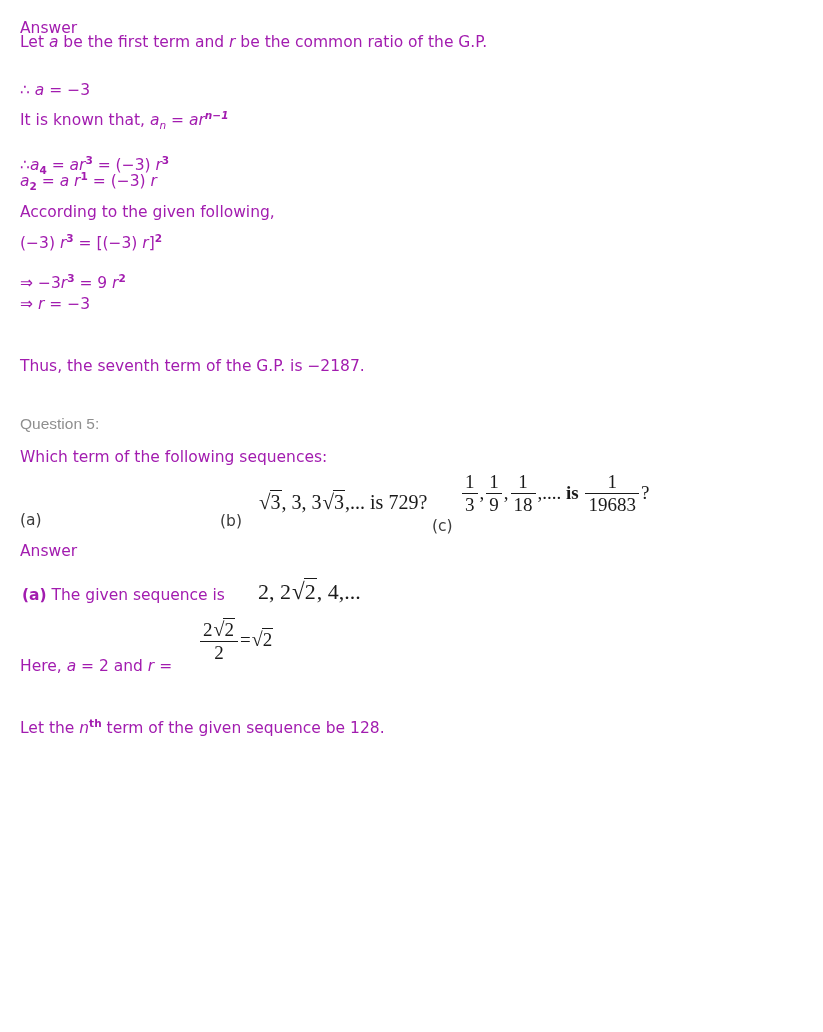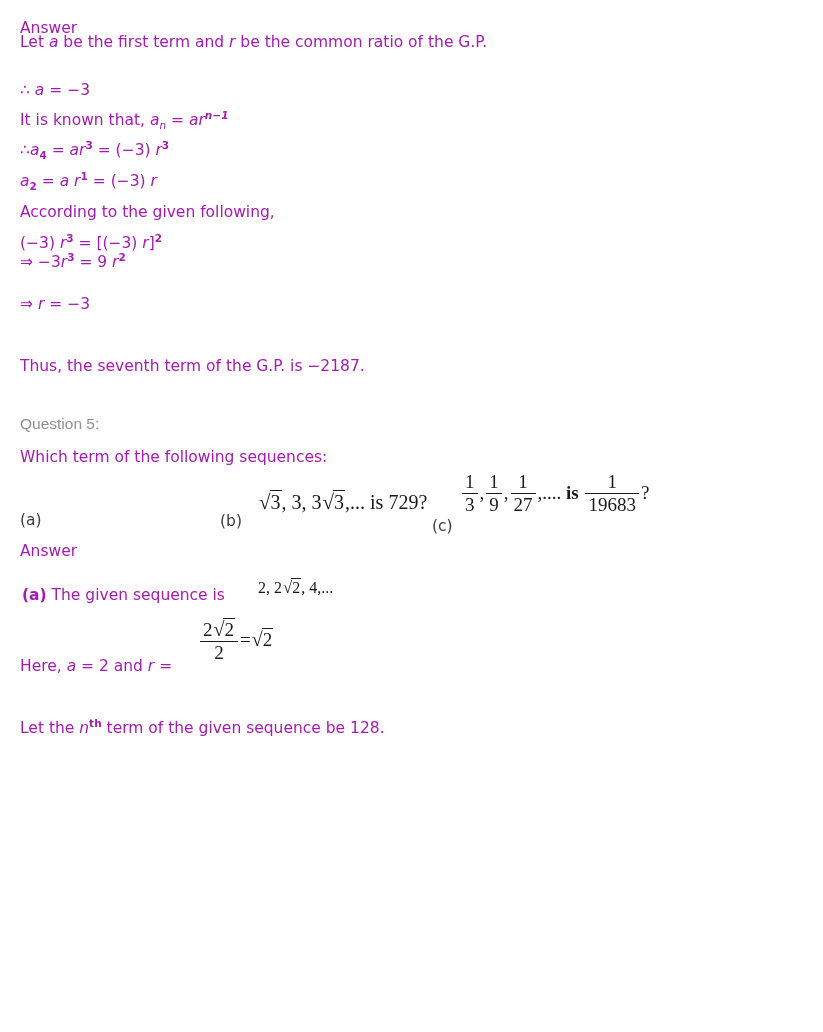--- a/index.html
+++ b/index.html
@@ -120,35 +120,35 @@
   </div>
 
   <div class="line" style="top:80px;">
     ∴ <span class="italic">a</span> = −3
   </div>
 
   <div class="line" style="top:110px;">
     It is known that, <span class="italic">a</span><sub class="italic">n</sub> = <span class="italic">ar</span><sup class="italic supb">n−1</sup>
   </div>
 
-  <div class="line" style="top:140px;">
+  <div class="line" style="top:155px;">
     ∴<span class="italic">a</span><sub class="supb">4</sub> = <span class="italic">ar</span><sup class="supb">3</sup> = (−3) <span class="italic">r</span><sup class="supb">3</sup>
   </div>
 
   <div class="line" style="top:171px;text-align:center;">
     <span class="italic">a</span><sub class="supb">2</sub> = <span class="italic">a</span> <span class="italic">r</span><sup class="supb">1</sup> = (−3) <span class="italic">r</span>
   </div>
 
   <div class="line" style="top:202px;">According to the given following,</div>
 
   <div class="line" style="top:233px;">
     (−3) <span class="italic">r</span><sup class="supb">3</sup> = [(−3) <span class="italic">r</span>]<sup class="supb">2</sup>
   </div>
 
-  <div class="line" style="top:252px;">
+  <div class="line" style="top:273px;">
     ⇒ −3<span class="italic">r</span><sup class="supb">3</sup> = 9 <span class="italic">r</span><sup class="supb">2</sup>
   </div>
 
   <div class="line" style="top:294px;">
     ⇒ <span class="italic">r</span> = −3
   </div>
 
 
   <div class="line" style="top:356px;">Thus, the seventh term of the G.P. is −2187.</div>
 
@@ -166,36 +166,36 @@
   <div class="lbl" style="left:432px; top:517px;">(c)</div>
   <div class="math" style="left:460px; top:473px; font-size:19px;">
     <span class="frac">
       <span class="num">1</span>
       <span class="den">3</span>
     </span><span>,</span><span class="frac">
       <span class="num">1</span>
       <span class="den">9</span>
     </span><span>,</span><span class="frac">
       <span class="num">1</span>
-      <span class="den">27</span>
+      <span class="den">18</span>
     </span><span>,....</span>
     <span style="font-weight:bold;">is</span>
     <span class="frac">
       <span class="num">1</span>
       <span class="den">19683</span>
     </span><span>?</span>
   </div>
 
   <div class="line" style="top:541px;">Answer</div>
 
   <div class="line" style="left:22px; top:585px;">
     <span class="bold-a">(a)</span>
     <span>The given sequence is</span>
   </div>
-  <div class="math" style="left:258px; top:578px; font-size:16px;">
+  <div class="math" style="left:258px; top:578px; font-size:22px;">
     <span>2, 2</span><span class="rad"><span class="radsign">√</span><span class="radicand">2</span></span><span>, 4,...</span>
   </div>
 
   <div class="line" style="top:656px;">
     <span>Here, </span><span class="italic">a</span><span> = 2 and </span><span class="italic">r</span><span> =</span>
   </div>
 
   <div class="math" style="left:198px; top:620px; font-size:19px;">
     <span class="frac">
       <span class="num"><span>2</span><span class="rad"><span class="radsign">√</span><span class="radicand">2</span></span></span>

